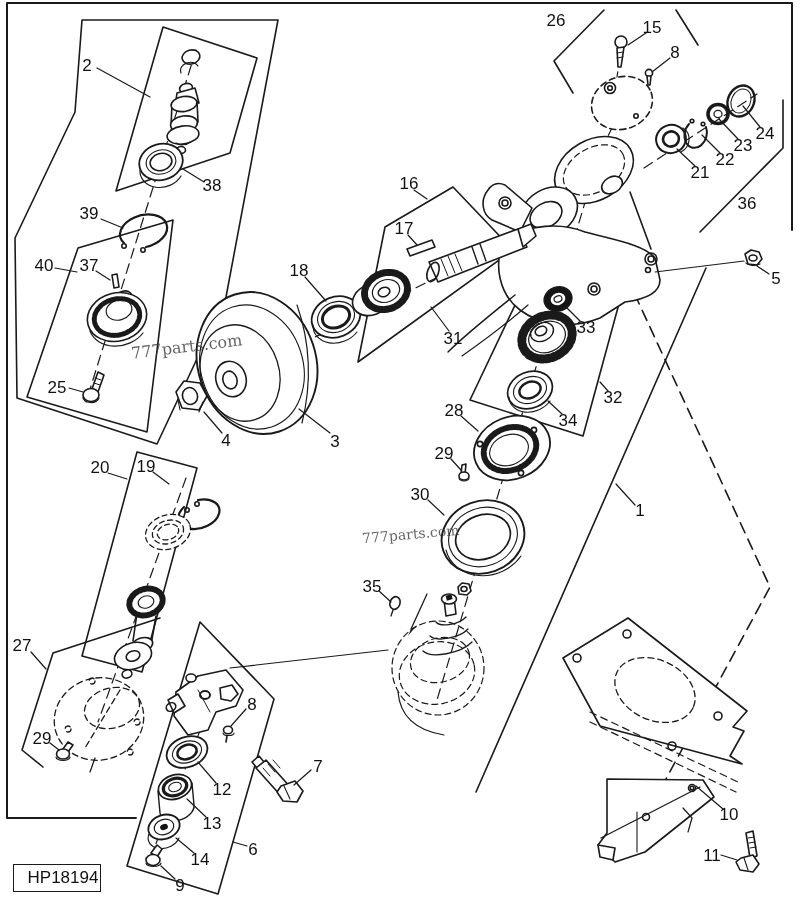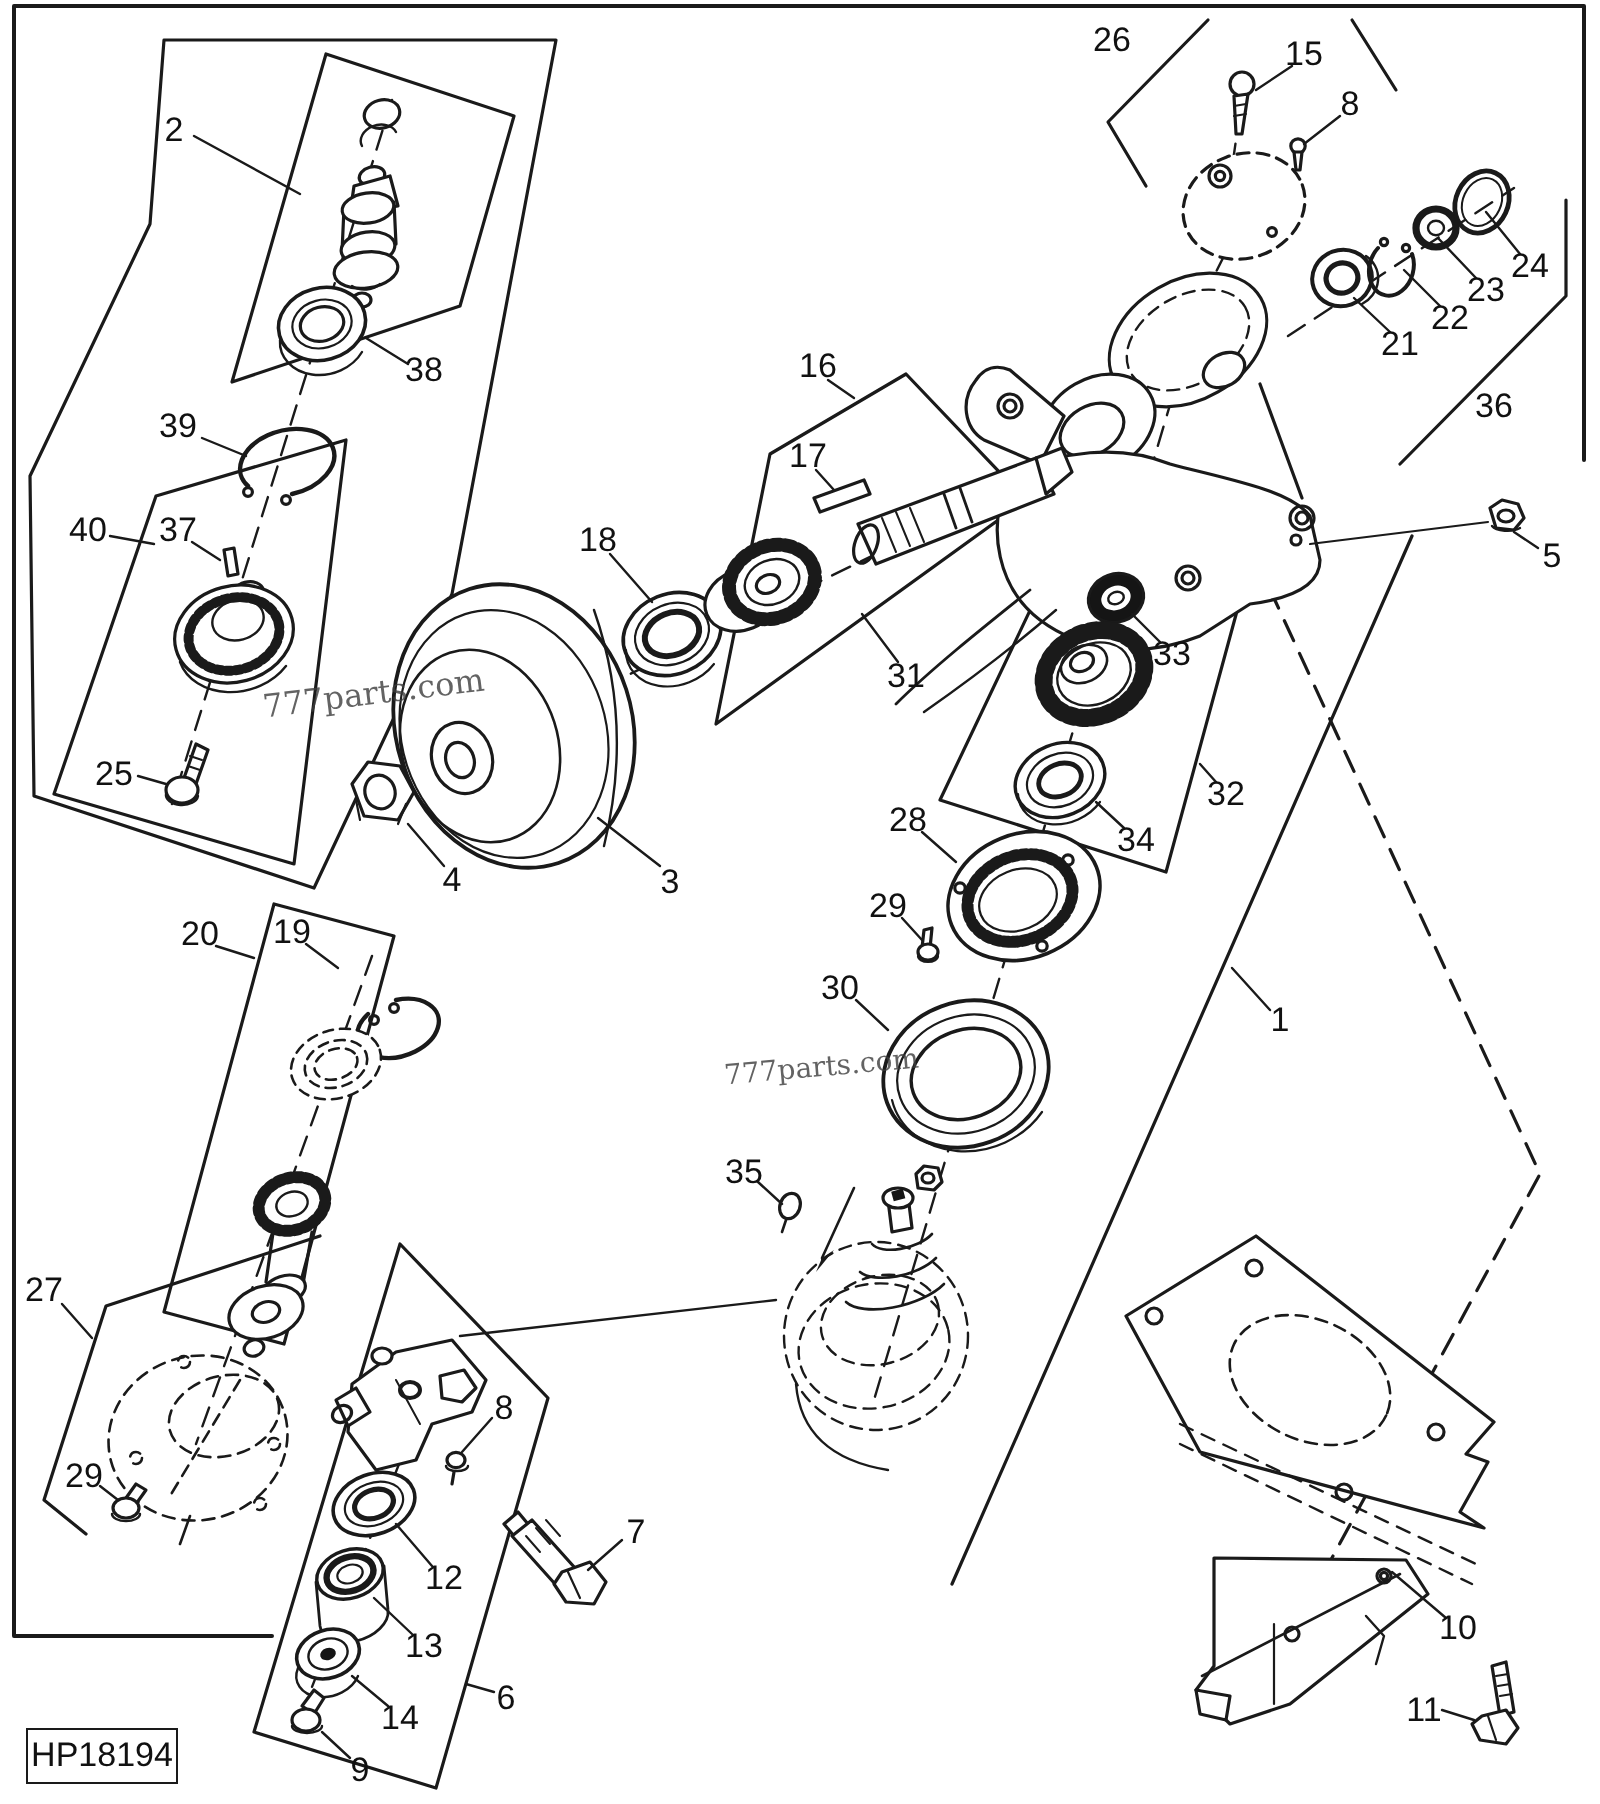--- a/index.html
+++ b/index.html
@@ -5,21 +5,21 @@
   html,body{margin:0;padding:0;background:#e8e8e8;}
   #stage{position:relative;width:800px;height:902px;background:#ffffff;overflow:hidden;
          font-family:"Liberation Sans",sans-serif;}
   svg{position:absolute;left:0;top:0;}
   .wm{position:absolute;color:#3d3d3d;opacity:.8;font-family:"DejaVu Serif",serif;
       white-space:nowrap;pointer-events:none;}
   #wm1{left:131px;top:337px;font-size:16px;transform:rotate(-7deg);}
   #wm2{left:362px;top:526px;font-size:14px;transform:rotate(-5deg);}
   #plate-code{position:absolute;left:13px;top:864px;width:74px;height:26px;
       border:1.6px solid #1a1a1a;display:flex;align-items:center;justify-content:center;
-      font-size:17px;color:#111;background:#fff;}
+      font-size:17px;color:#111;background:#fff;padding-left:12px;}
   text.callout{font-family:"Liberation Sans",sans-serif;font-size:17px;fill:#111;}
 </style>
 </head>
 <body>
 
 <div id="stage">
 
 <svg width="800" height="902" viewBox="0 0 800 902">
   <g stroke="#1a1a1a" fill="none" stroke-width="1.6" stroke-linecap="round" stroke-linejoin="round">
 

